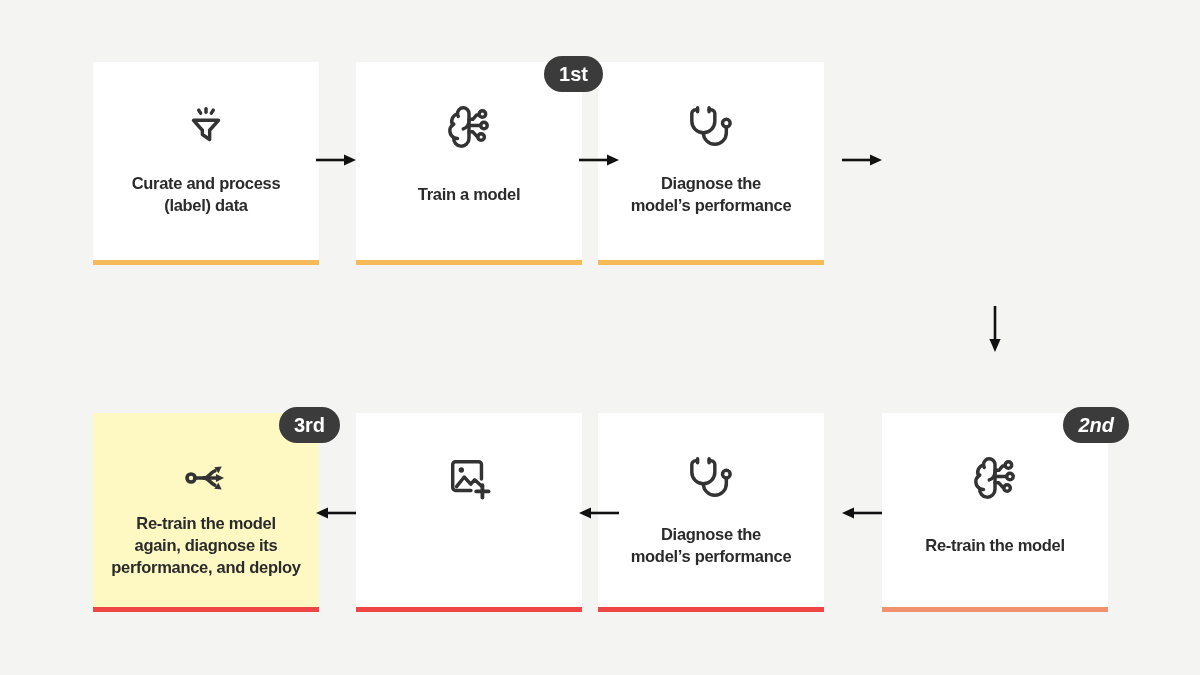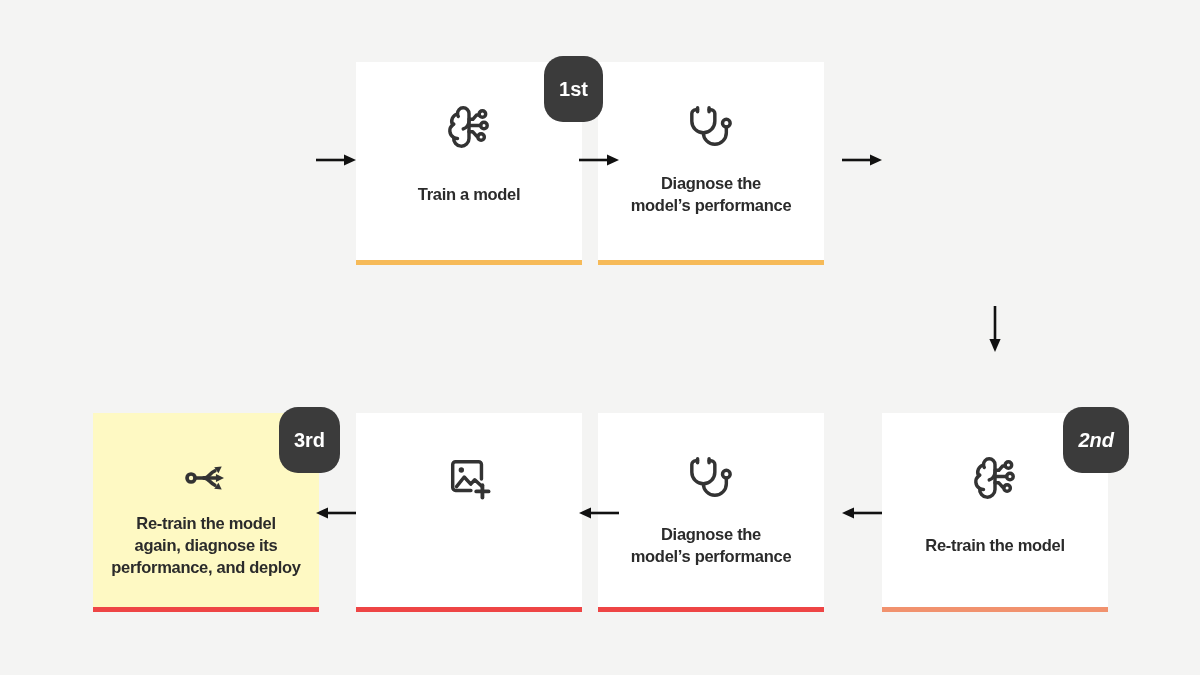--- a/index.html
+++ b/index.html
@@ -19,34 +19,47 @@
   }
   .icon svg{display:block;width:46px;height:46px;}
   .label{
     position:absolute;left:4px;right:4px;top:84px;height:96px;
     display:flex;align-items:center;justify-content:center;
     text-align:center;font-size:16.5px;font-weight:700;color:#2b2b2b;
     line-height:22px;letter-spacing:-0.3px;white-space:pre-line;
   }
   .accent{position:absolute;left:0;right:0;bottom:0;height:5px;}
   .badge{
-    position:absolute;top:-6px;right:-21px;height:36px;padding:15px 15px;
+    position:absolute;top:-6px;right:-21px;height:36px;padding:0 15px;
     border-radius:19px;background:#3b3b3b;color:#fff;
     font-size:20px;font-weight:700;line-height:36px;letter-spacing:0;
     display:inline-block;z-index:2;
   }
   .badge:empty{display:none;}
   .arrow{position:absolute;color:#111;}
   .arrow svg{display:block;}
 </style>
 </head>
 <body>
 
 <div class="canvas" style="background-color: rgb(244, 244, 243);">
 
+  <div class="card row1 c1" style="background-color: rgb(255, 255, 255);">
+    <span class="icon" style="color: rgb(51, 51, 51);">
+      <svg viewBox="0 0 24 24" fill="none" stroke="currentColor" stroke-width="1.8" stroke-linecap="round" stroke-linejoin="round">
+        <path d="M8.2 3.2l1 1.6"></path>
+          <path d="M12 2.4v1.9"></path>
+          <path d="M15.8 3.2l-1 1.6"></path>
+        <path d="M5.5 8.5h13l-4.6 5.2v4.8l-3.8-2.6v-2.2Z"></path>
+      </svg>
+    </span>
+    <div class="label" style="color: rgb(43, 43, 43);">Curate and process
+(label) data</div>
+    <span class="accent" style="background-color: rgb(246, 186, 88);"></span>
+  </div>
 
   <div class="card row1 c2" style="background-color: rgb(255, 255, 255);">
     <span class="badge" style="background-color: rgb(59, 59, 59); color: rgb(255, 255, 255);">1st</span>
     <span class="icon" style="color: rgb(51, 51, 51);">
       <svg viewBox="0 0 24 24" fill="none" stroke="currentColor" stroke-width="1.8" stroke-linecap="round" stroke-linejoin="round">
         <path d="M12 5a3 3 0 1 0-5.997.125 4 4 0 0 0-2.526 5.77 4 4 0 0 0 .556 6.588A4 4 0 1 0 12 18Z"></path>
         <path d="M9 13a4.5 4.5 0 0 0 3-4"></path>
         <path d="M6.003 5.125A3 3 0 0 0 6.401 6.5"></path>
         <path d="M3.477 10.896a4 4 0 0 1 .585-.396"></path>
         <path d="M6 18a4 4 0 0 1-1.967-.516"></path>

